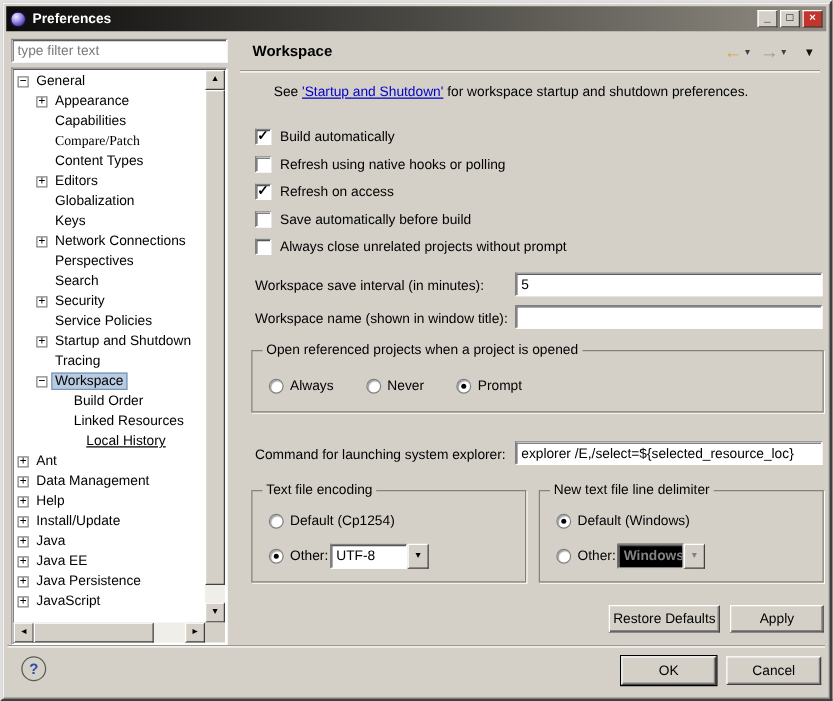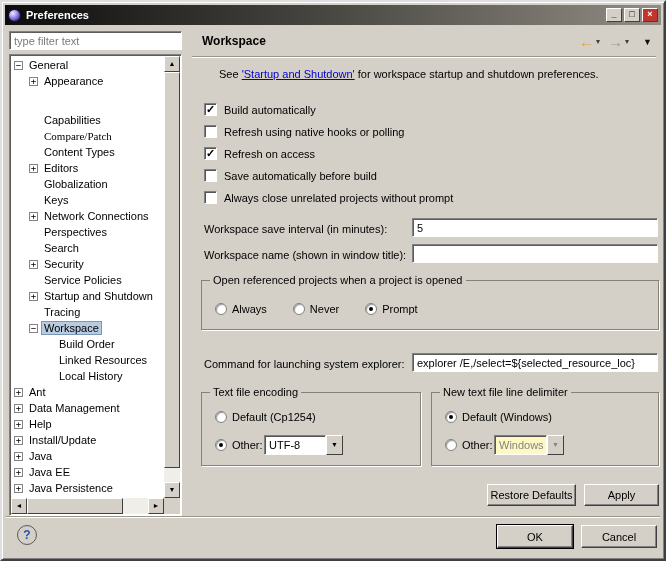--- a/index.html
+++ b/index.html
@@ -132,21 +132,21 @@
   .combo-text {
     background: #fff; border: 1px solid; border-color: #808080 #fff #fff #808080;
     box-shadow: inset 1px 1px 0 #555;
     font-size: 11px; padding: 3px 4px; height: 20px; white-space: nowrap; overflow: hidden;
   }
   .combo-btn {
     width: 17px; height: 20px; background: #d4d0c8;
     border: 1px solid; border-color: #fff #404040 #404040 #fff;
     font-size: 7px; line-height: 17px; text-align: center; cursor: default;
   }
-  .combo.disabled .combo-text { background: #fef9c3; color: #848284; }
+  .combo.disabled .combo-text { background: #000000; color: #848284; font-weight: bold; }
   .combo.disabled .combo-btn { color: #848284; }
   .footer-sep { position: absolute; left: 4px; right: 4px; top: 514px; }
   .help-btn {
     position: absolute; left: 15px; top: 523px; width: 20px; height: 20px;
     border-radius: 50%; border: 1px solid #5a5a5a; background: #d4d0c8;
     color: #2b4fae; font-weight: bold; font-size: 12px; line-height: 18px; text-align: center;
     cursor: default;
   }
 </style>
 </head>
@@ -169,21 +169,21 @@
   <div class="tree sunken">
     <div class="tree-rows" id="treeRows">
         <div class="tree-row" style="padding-left: 3px;">
           <span class="toggle">−</span>
           <span class="tree-label">General</span>
         </div>
         <div class="tree-row" style="padding-left: 18px;">
           <span class="toggle">+</span>
           <span class="tree-label">Appearance</span>
         </div>
-        <div class="tree-row" style="padding-left: 18px; margin-top: 23px;">
+        <div class="tree-row" style="padding-left: 18px;">
           <span class="toggle hiddenT"></span>
           <span class="tree-label">Capabilities</span>
         </div>
         <div class="tree-row" style="padding-left: 18px; font-family: Liberation Serif, serif;">
           <span class="toggle hiddenT"></span>
           <span class="tree-label">Compare/Patch</span>
         </div>
         <div class="tree-row" style="padding-left: 18px;">
           <span class="toggle hiddenT"></span>
           <span class="tree-label">Content Types</span>
@@ -233,21 +233,21 @@
           <span class="tree-label selected">Workspace</span>
         </div>
         <div class="tree-row" style="padding-left: 33px;">
           <span class="toggle hiddenT"></span>
           <span class="tree-label">Build Order</span>
         </div>
         <div class="tree-row" style="padding-left: 33px;">
           <span class="toggle hiddenT"></span>
           <span class="tree-label">Linked Resources</span>
         </div>
-        <div class="tree-row" style="padding-left: 33px;">
+        <div class="tree-row" style="padding-left: 43px; text-decoration: underline;">
           <span class="toggle hiddenT"></span>
           <span class="tree-label">Local History</span>
         </div>
         <div class="tree-row" style="padding-left: 3px;">
           <span class="toggle">+</span>
           <span class="tree-label">Ant</span>
         </div>
         <div class="tree-row" style="padding-left: 3px;">
           <span class="toggle">+</span>
           <span class="tree-label">Data Management</span>

